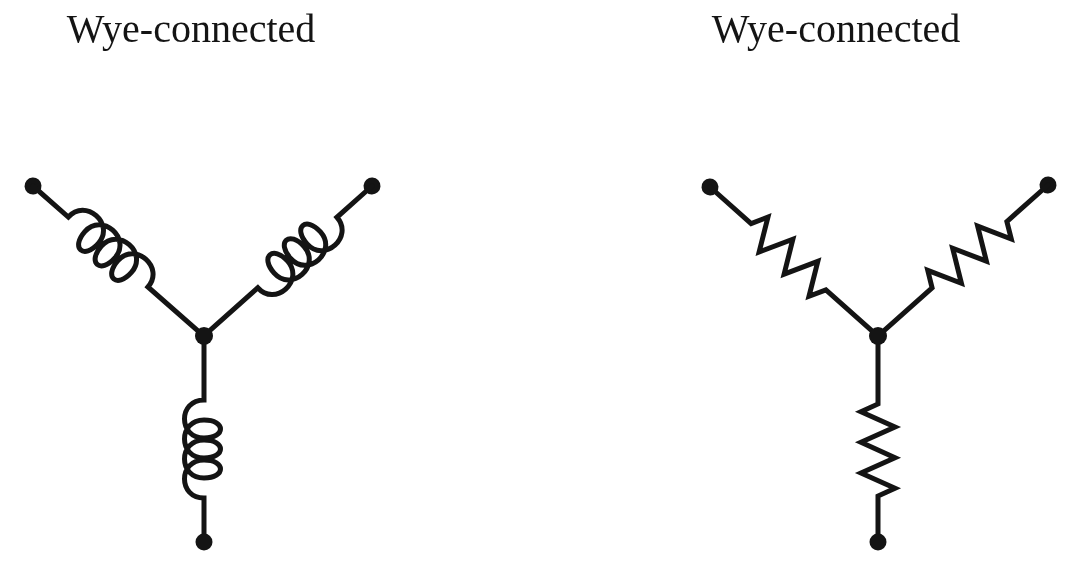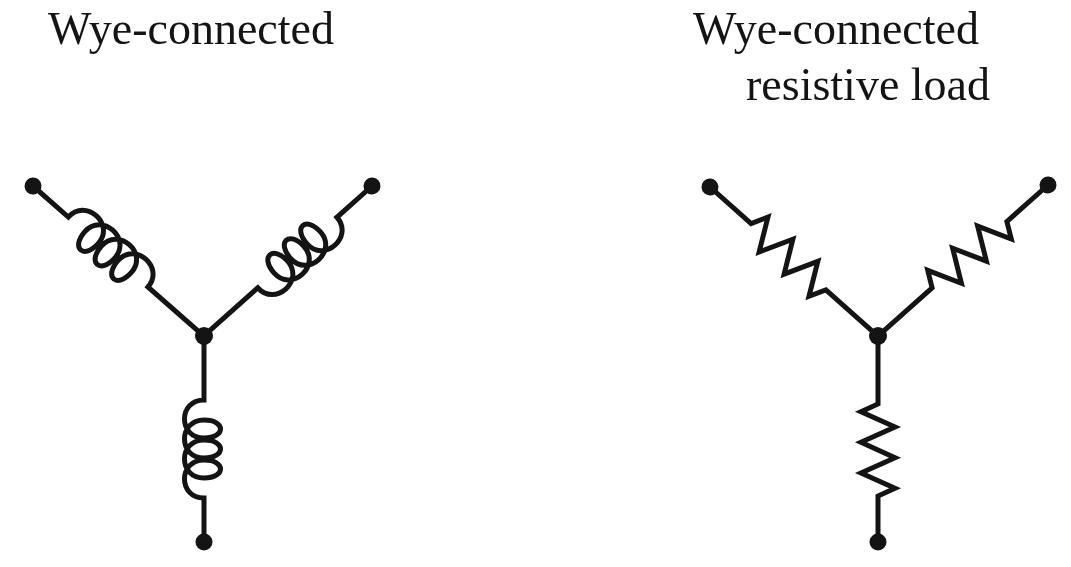--- a/index.html
+++ b/index.html
@@ -12,21 +12,21 @@
     width: 1071px;
     height: 567px;
     background: #ffffff;
     overflow: hidden;
     font-family: "Liberation Serif", serif;
   }
   .fig-title {
     position: absolute;
     top: 1px;
     text-align: center;
-    font-size: 46px;
+    font-size: 40px;
     line-height: 56px;
     color: #141414;
     white-space: nowrap;
   }
   .fig-title-left  { left: 14px;  width: 360px; }
   .fig-title-right { left: 672px; width: 360px; }
   .fig-title-left  .l1 { transform: translateX(-3px);  }
   .fig-title-left  .l2 { transform: translateX(3px);   }
   .fig-title-right .l1 { transform: translateX(-16px); }
   .fig-title-right .l2 { transform: translateX(16px);  }
@@ -52,21 +52,20 @@
 <body>
 
 <div class="stage">
 
   <div class="fig-title fig-title-left">
     <div class="l1">Wye-connected</div>
   </div>
 
   <div class="fig-title fig-title-right">
     <div class="l1">Wye-connected</div>
-    <div class="l2">resistive load</div>
   </div>
 
   <svg class="circuit" width="1071" height="567" viewBox="0 0 1071 567" xmlns="http://www.w3.org/2000/svg">
     <defs>
 
       <g id="ind-diag">
         <circle class="dot" cx="0" cy="0" r="8.5"></circle>
         <path class="wire" d="M 0 0 H 47
           c 0,-26 40,-26 40,0 c 0,22 -18,22 -18,0
           c 0,-26 40,-26 40,0 c 0,22 -18,22 -18,0

